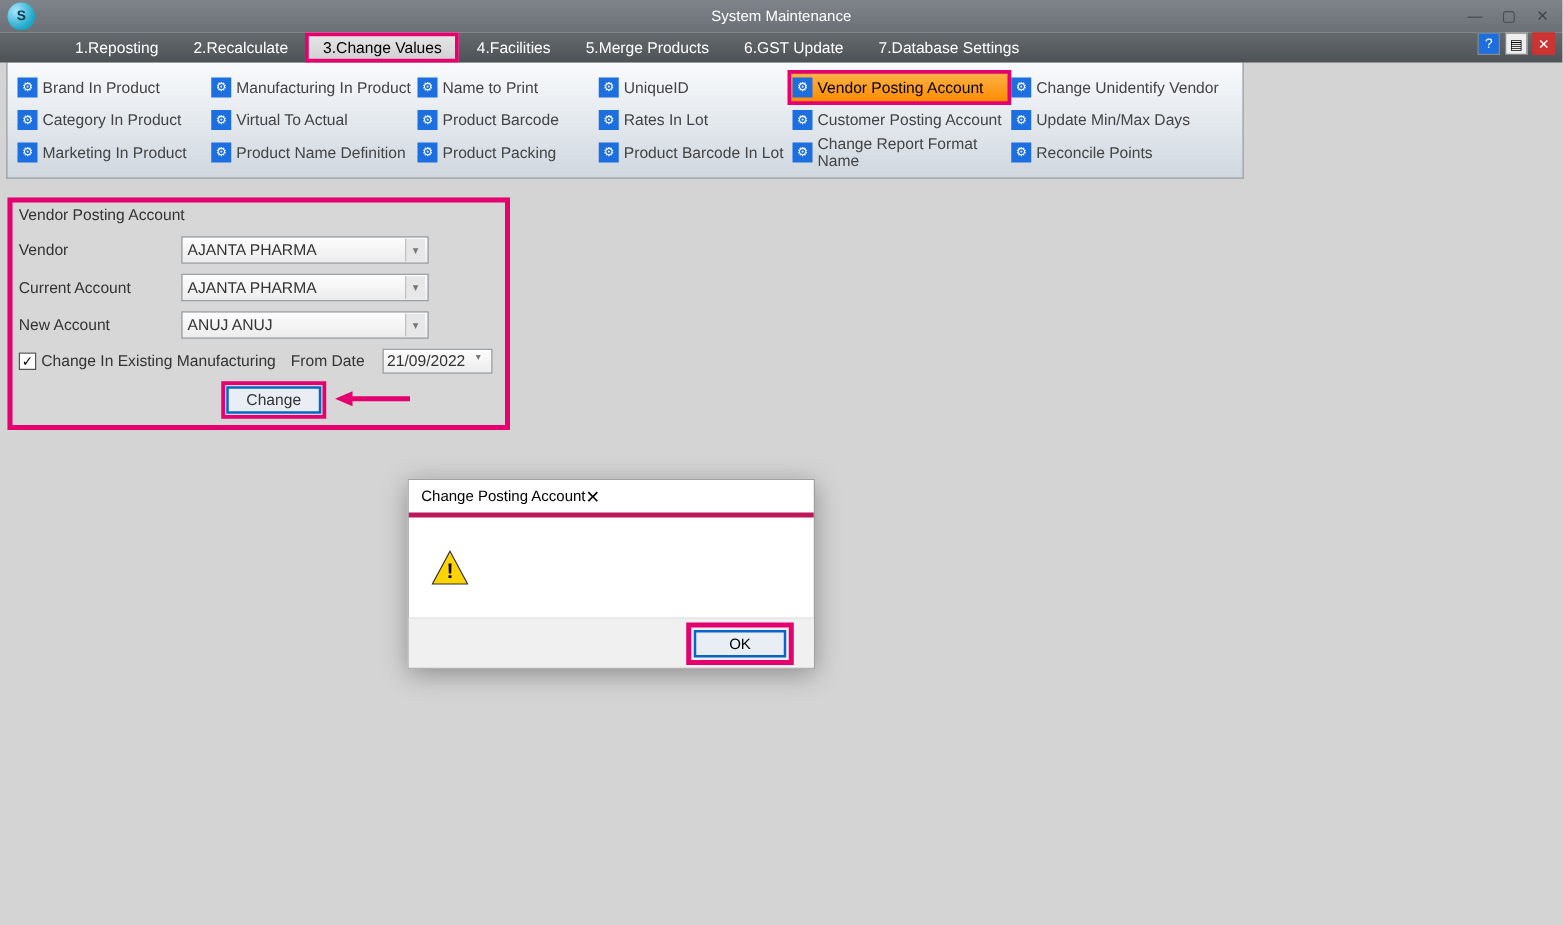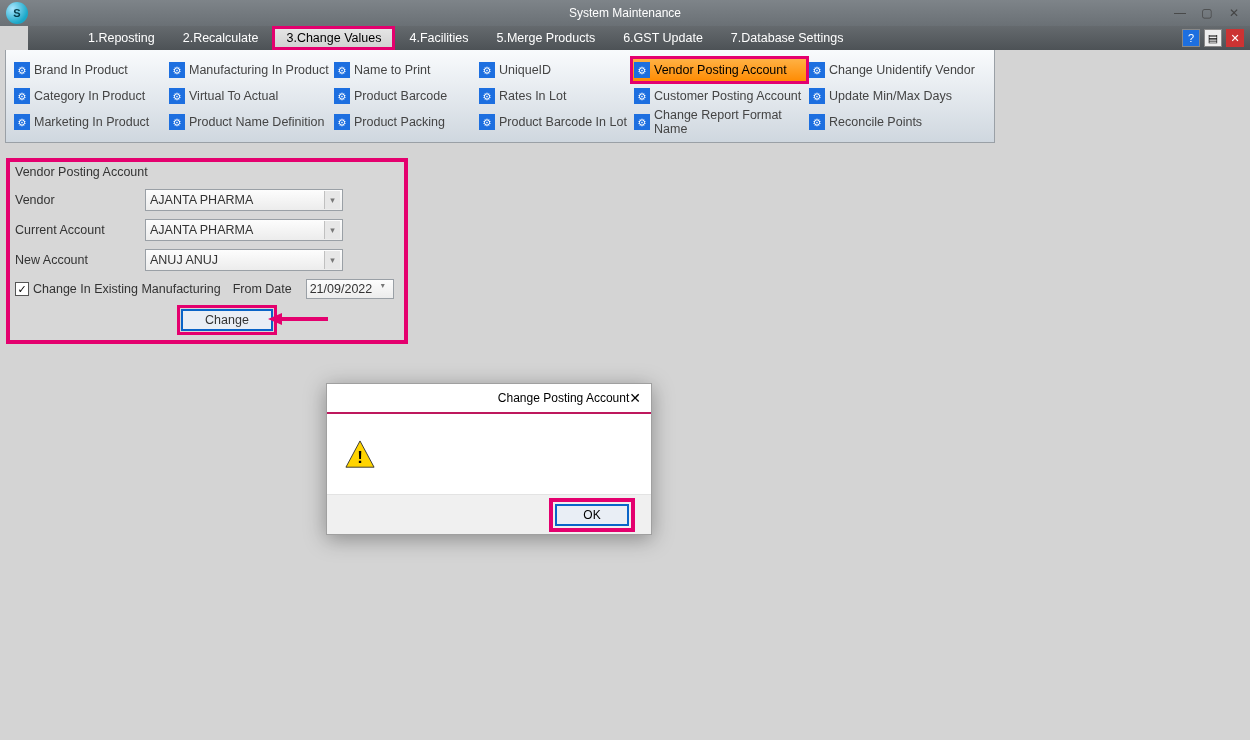--- a/index.html
+++ b/index.html
@@ -36,24 +36,22 @@
     width:24px;height:20px;display:flex;align-items:center;justify-content:center;
     color:#444;font-size:12px;
   }
 
   
   .menubar {
     height: 24px;
     background: linear-gradient(#656a6e,#4d5256);
     color:#fff;
     display:flex;
-    align-items:center;
     font-size:12.5px;
     position:relative;
-    margin-left:28px;
   }
   .menubar .menu {
     padding: 0 14px;
     height:100%;
     display:flex;align-items:center;
     cursor:default;
   }
   .menubar .menu.hl {
     background: linear-gradient(#e8e8e8,#cfcfcf);
     color:#000;
@@ -131,21 +129,21 @@
   }
   .date {
     width:88px;height:20px;border:1px solid #9aa0a6;
     background:linear-gradient(#fdfdfd,#ececec);
     padding-left:3px; display:flex;align-items:center;gap:2px;
   }
   .date .arrow{width:12px;height:16px;font-size:8px;color:#777;margin-left:auto;}
   .btn-change {
     margin-top:10px;
     margin-left:166px;
-    width:92px;height:22px;
+    width:76px;height:22px;
     border:2px solid #0a64c8;
     background:#e9eef5;
     display:flex;align-items:center;justify-content:center;
     font-size:12.5px;
     outline:3px solid #e4006e;
     outline-offset:1px;
   }
 
   
   .ptr-arrow {
@@ -159,23 +157,23 @@
   .modal {
     position:absolute;
     left:326px; top:383px;
     width:326px;
     background:#fff;
     border:1px solid #a0a0a0;
     box-shadow:0 4px 20px rgba(0,0,0,.35);
     font-size:12px;
   }
   .modal-head {
-    height:30px;display:flex;align-items:center;justify-content:flex-end;
+    height:30px;display:flex;align-items:center;justify-content:flex-start;
     padding:0 10px;
-    border-bottom:2px solid #be185d;
+    border-bottom:4px solid #be185d;
   }
   .modal-body {
     height:80px;
     display:flex;align-items:center;gap:18px;
     padding:0 18px;
   }
   .warn-icon {
     width:30px;height:28px;flex:none;
   }
   .modal-buttons {

